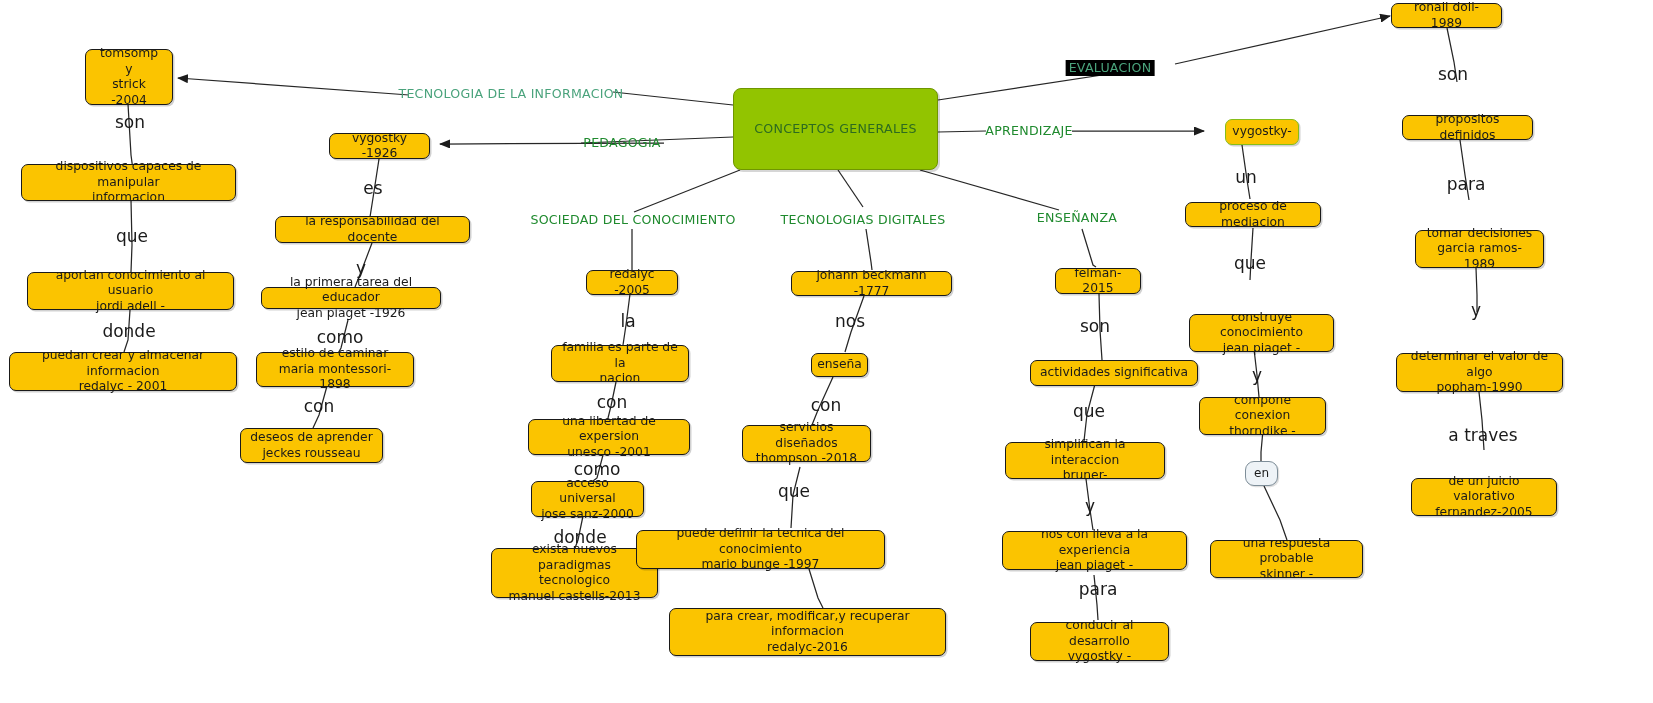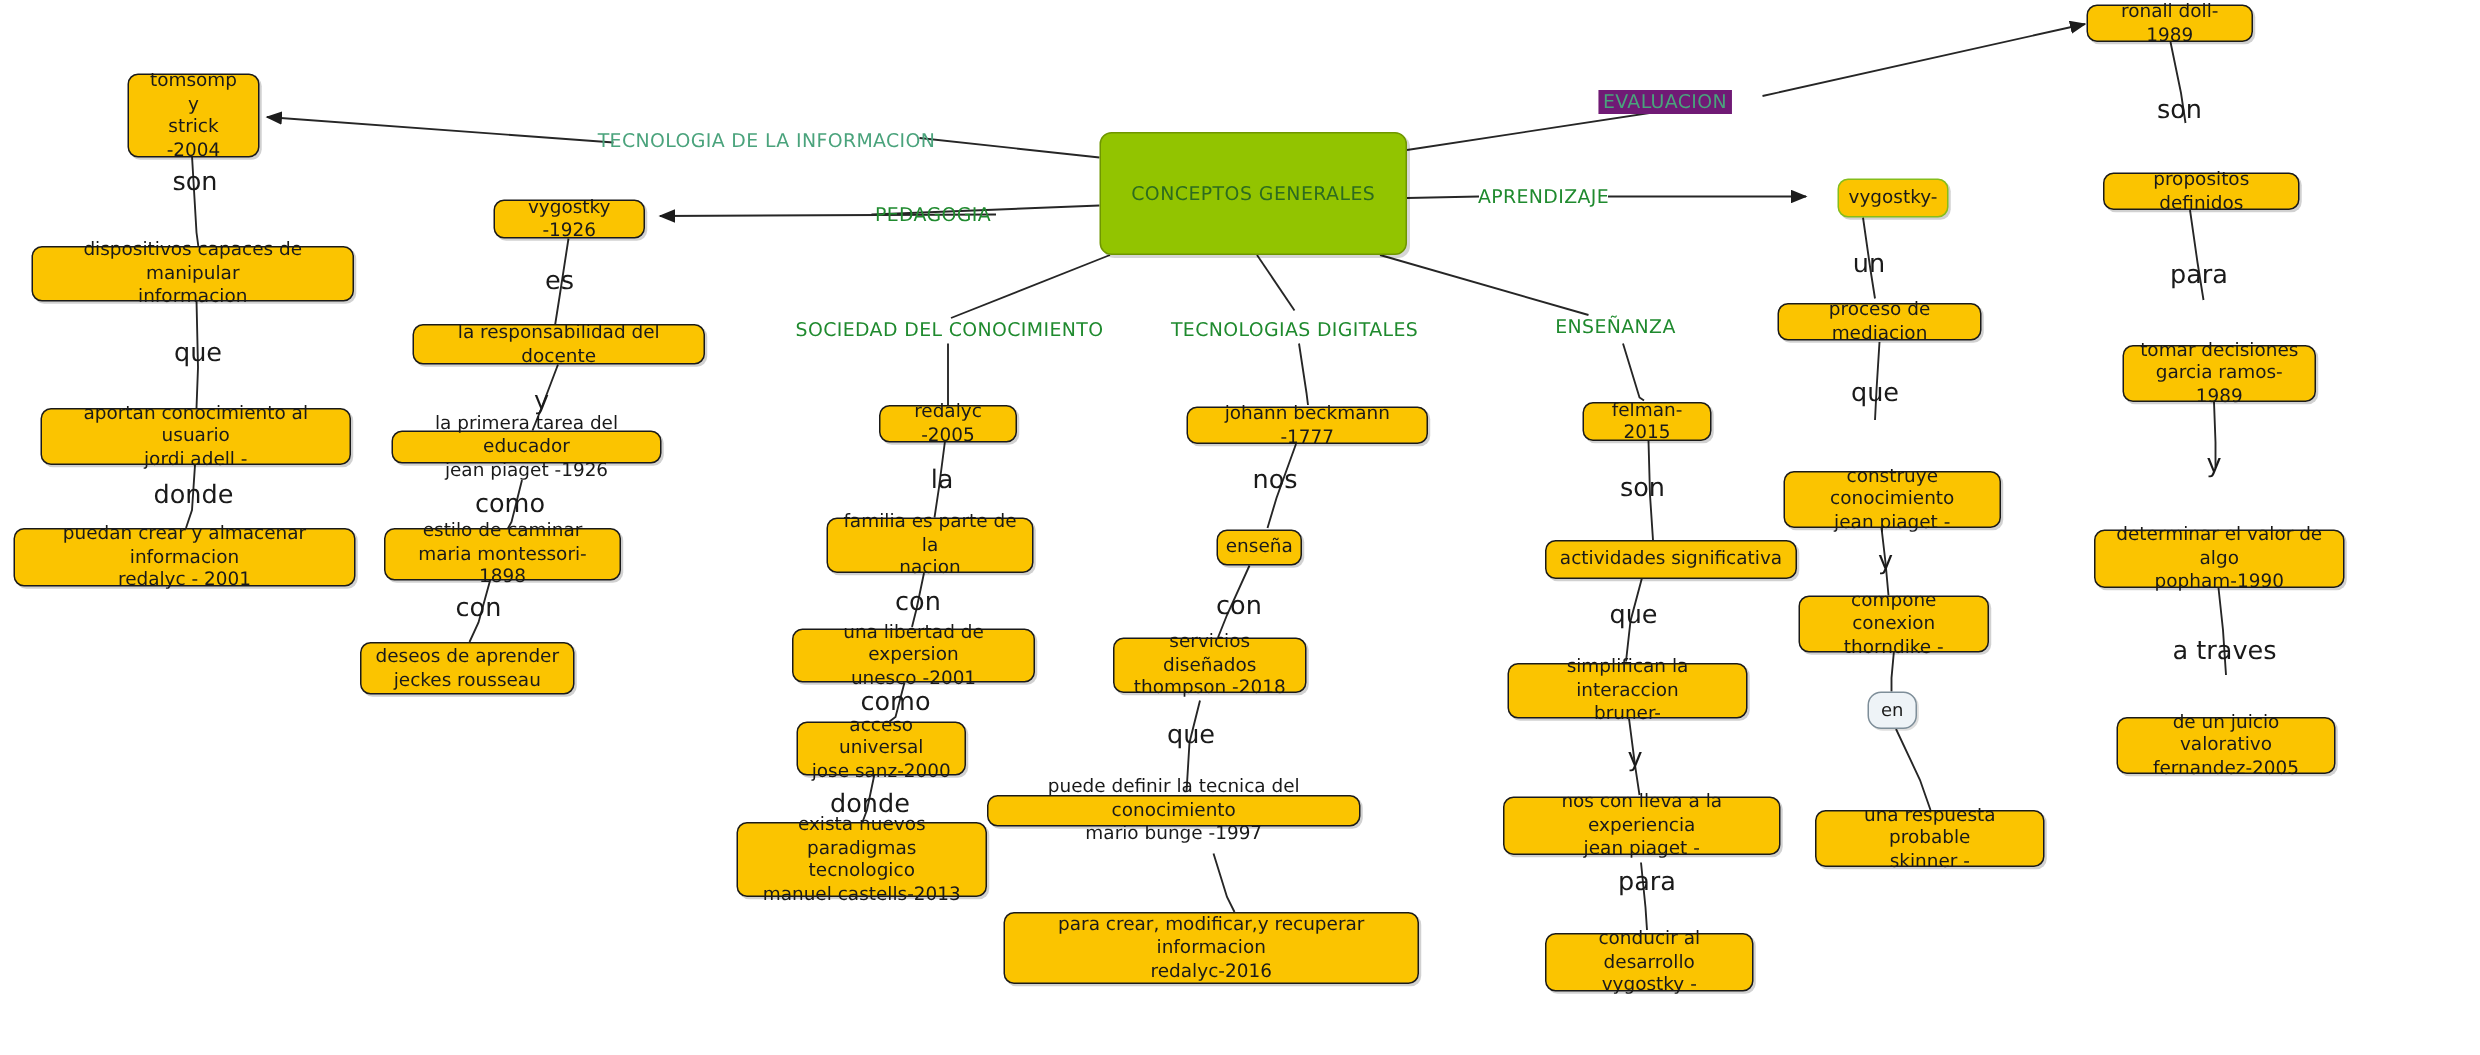--- a/index.html
+++ b/index.html
@@ -77,21 +77,21 @@
     font-size: 12.6px;
     line-height: 14px;
     letter-spacing: .25px;
     white-space: nowrap;
     transform: translate(-50%, -50%);
   }
   .maplabel.teal {
     color: #4aa37c;
   }
   .maplabel.hl {
-    background: #701a75;
+    background: #000000;
     padding: 1px 3px;
   }
 </style>
 </head>
 <body>
 
 <div id="canvas">
 
   <svg id="edges" viewBox="0 0 1653 703">
     <defs>
@@ -205,21 +205,21 @@
 tecnologico
 manuel castells-2013</div>
 
   <div class="node" style="left:791px; top:271px; width:161px; height:25px;">johann beckmann -1777</div>
   <div class="linklabel" style="left:850px; top:321px;">nos</div>
   <div class="node" style="left:811px; top:353px; width:57px; height:24px;">enseña</div>
   <div class="linklabel" style="left:826px; top:405px;">con</div>
   <div class="node" style="left:742px; top:425px; width:129px; height:37px;">servicios diseñados
 thompson -2018</div>
   <div class="linklabel" style="left:794px; top:491px;">que</div>
-  <div class="node" style="left:658px; top:530px; width:249px; height:21px;">puede definir la tecnica del conocimiento
+  <div class="node" style="left:636px; top:530px; width:249px; height:39px;">puede definir la tecnica del conocimiento
 mario bunge -1997</div>
   <div class="node" style="left:669px; top:608px; width:277px; height:48px;">para crear, modificar,y recuperar informacion
 redalyc-2016</div>
 
   <div class="node" style="left:1055px; top:268px; width:86px; height:26px;">felman-2015</div>
   <div class="linklabel" style="left:1095px; top:326px;">son</div>
   <div class="node" style="left:1030px; top:360px; width:168px; height:26px;">actividades significativa</div>
   <div class="linklabel" style="left:1089px; top:411px;">que</div>
   <div class="node" style="left:1005px; top:442px; width:160px; height:37px;">simplifican la interaccion
 bruner-</div>

